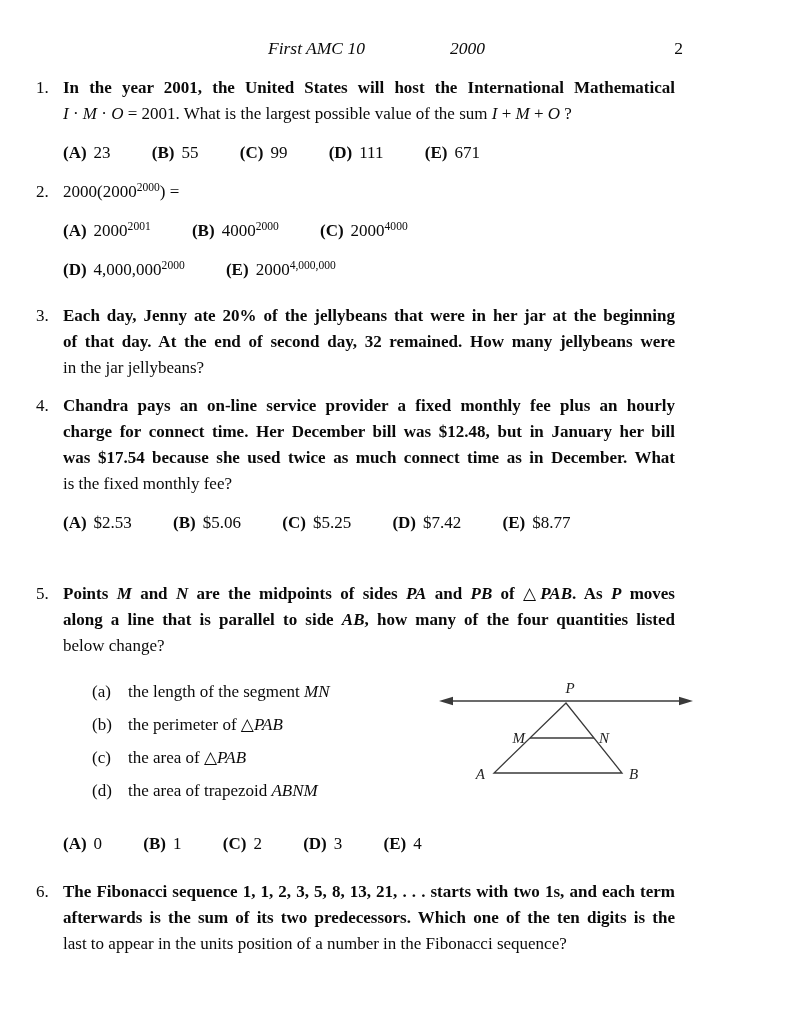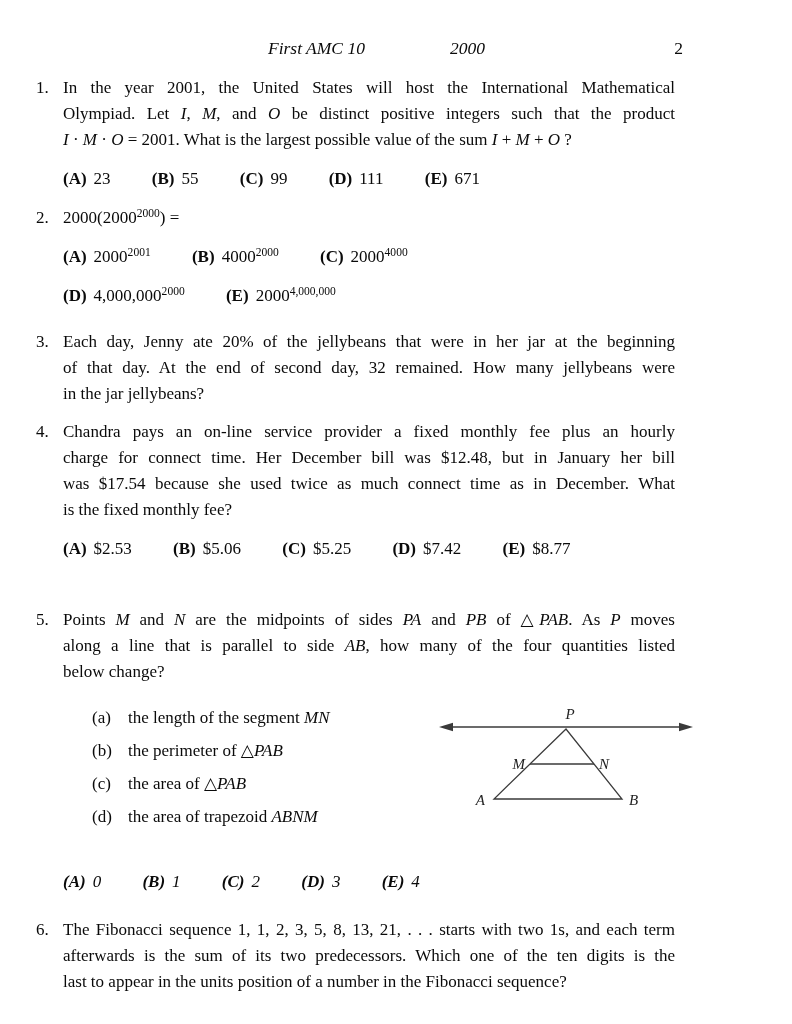--- a/index.html
+++ b/index.html
@@ -15,41 +15,41 @@
   .header { position:relative; height:22px; font-size:17.5px; }
   .hdr-title { position:absolute; left:232px; top:0; font-style:italic; }
   .hdr-year  { position:absolute; left:414px; top:0; font-style:italic; }
   .hdr-page  { position:absolute; right:-8px; top:0; }
 
   .problem { display:flex; margin-top:20px; }
   .pnum  { flex:none; width:27px; line-height:26px; }
   .pbody { flex:1; min-width:0; }
 
   .tline { line-height:26px; }
-  .jfull { text-align:justify; text-align-last:justify; }
+  .jfull { text-align:justify; text-align-last:justify;font-weight:bold; }
   sup { font-size:68%; line-height:0; position:relative; top:-0.5em; vertical-align:baseline; }
   i { font-style:italic; }
 
   .choices { margin-top:13px; line-height:26px; white-space:nowrap; }
   .choices + .choices { }
   .choice { margin-right:37px; }
   .choice b { font-weight:700; }
   .cv { margin-left:7px;text-align:center; }
 
   #p1 { margin-top:15px; }
   #p2 { margin-top:13px; }
   #p4 { margin-top:12px; }
   #p5 { margin-top:45px; }
   #p6 { margin-top:22px; }
 
   .p5-row { display:flex; align-items:flex-start; margin-top:16px; }
   .sublist { flex:1; padding-left:29px; }
   .subitem { display:flex; line-height:33px; }
   .sublabel { flex:none; width:36px; }
-  #p5 .choices { margin-top:36px;font-style:italic; }
+  #p5 .choices { margin-top:24px; }
 
   .figure { flex:none; width:282px; margin-right:-36px; }
   .fig-line { stroke:#3a3a3a; stroke-width:1.3; fill:none; }
   .fig-fill { fill:#3a3a3a; stroke:none; }
   .figure text { font-family:"Liberation Serif","DejaVu Serif",serif;
                  font-style:italic; font-size:15px; fill:#222222; }
 </style>
 </head>
 <body>
 
@@ -59,21 +59,20 @@
     <span class="hdr-title">First AMC 10</span>
     <span class="hdr-year">2000</span>
     <span class="hdr-page">2</span>
   </div>
 
   <section class="problem" id="p1">
     <div class="pnum">1.</div>
     <div class="pbody">
       <div class="ptext">
         <div class="tline jfull">In the year 2001, the United States will host the International Mathematical</div>
-        <div class="tline jfull">Olympiad. Let <i>I</i>, <i>M</i>, and <i>O</i> be distinct positive integers such that the product</div>
         <div class="tline"><i>I</i> · <i>M</i> · <i>O</i> = 2001. What is the largest possible value of the sum <i>I</i> + <i>M</i> + <i>O</i> ?</div>
       </div>
       <div class="choices">
         <span class="choice"><b>(A)</b><span class="cv">23</span></span>
         <span class="choice"><b>(B)</b><span class="cv">55</span></span>
         <span class="choice"><b>(C)</b><span class="cv">99</span></span>
         <span class="choice"><b>(D)</b><span class="cv">111</span></span>
         <span class="choice"><b>(E)</b><span class="cv">671</span></span>
       </div>
     </div>

